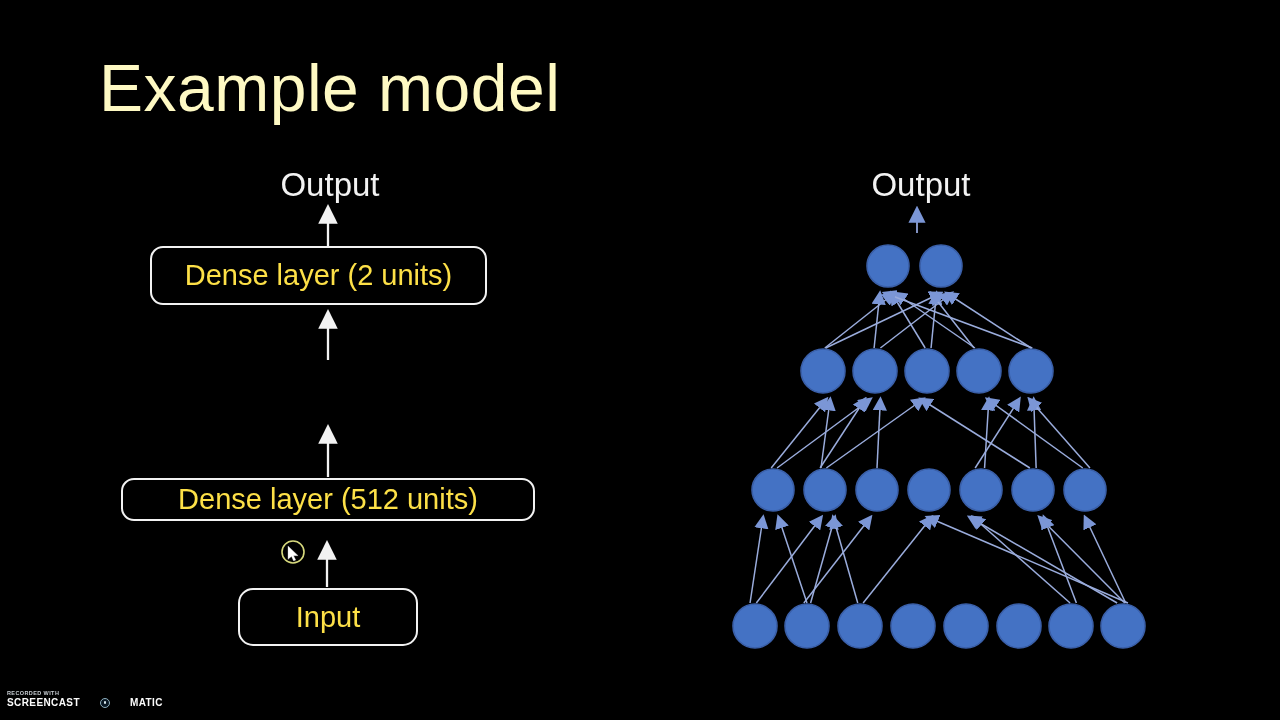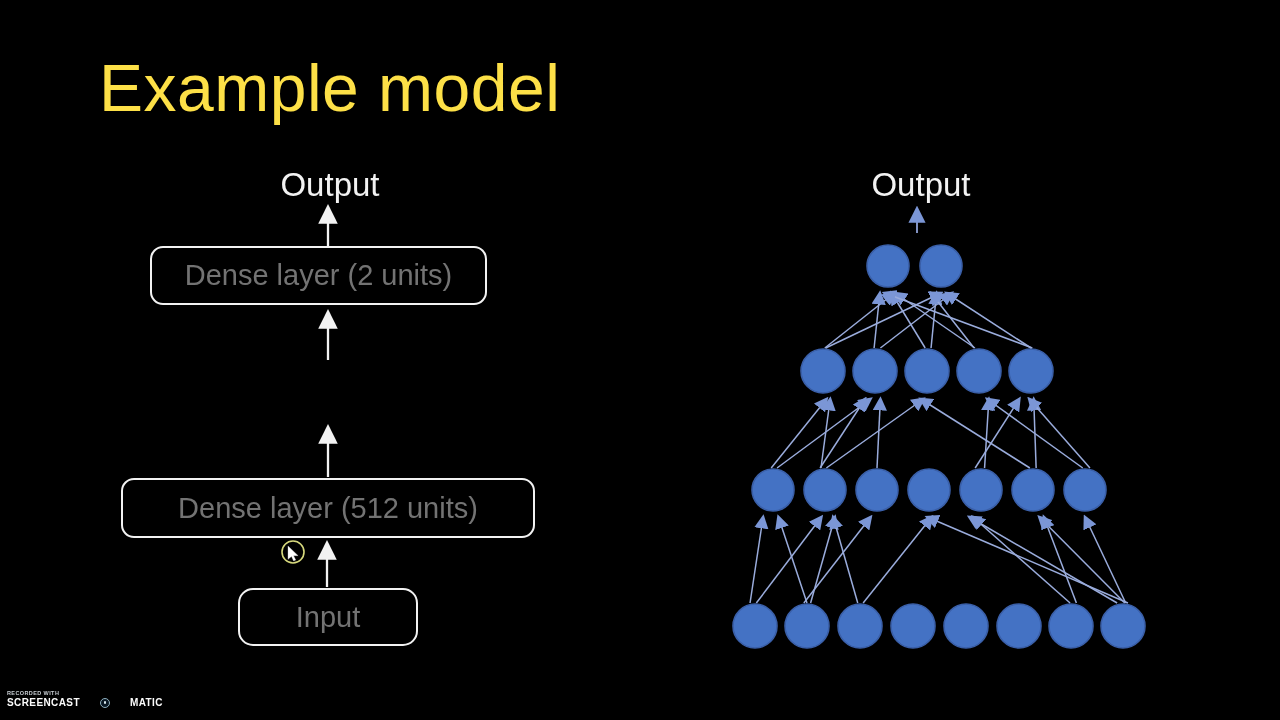--- a/index.html
+++ b/index.html
@@ -4,40 +4,40 @@
 <style>
   html,body{margin:0;padding:0;background:#000;}
   body{
     width:1280px;height:720px;position:relative;overflow:hidden;
     font-family:"Liberation Sans","DejaVu Sans",sans-serif;
   }
   .slide{position:absolute;inset:0;background:#000;}
 
   .title{
     position:absolute;left:99px;top:50px;
-    font-size:66px;font-weight:300;color:#fde047;
+    font-size:66px;font-weight:300;color:#fef9c3;
     letter-spacing:0.5px;white-space:nowrap;
   }
 
   .io-label{
     position:absolute;top:166px;width:200px;text-align:center;
     color:#f2f2f2;font-size:33px;white-space:nowrap;
   }
   .io-label.left{left:230px;}
   .io-label.right{left:821px;}
 
   .flow-box{
     position:absolute;border:2.3px solid #f2f2f2;border-radius:13px;
     display:flex;align-items:center;justify-content:center;
-    color:#737373;font-size:29px;white-space:nowrap;background:transparent;
+    color:#fde047;font-size:29px;white-space:nowrap;background:transparent;
     box-sizing:border-box;
   }
   .box-dense2  {left:150px;top:246px;width:337px;height:59px;}
   .box-dense128{left:114px;top:361px;width:421px;height:58px;}
-  .box-dense512{left:121px;top:478px;width:414px;height:60px;}
+  .box-dense512{left:121px;top:478px;width:414px;height:43px;}
   .box-input   {left:238px;top:588px;width:180px;height:58px;border-radius:15px;}
 
   svg.overlay{position:absolute;inset:0;width:1280px;height:720px;}
 
   .watermark{position:absolute;left:7px;top:690px;color:#e8ecef;}
   .wm-line1{font-size:5.5px;font-weight:bold;letter-spacing:0.4px;color:#c8ced3;}
   .wm-brand{display:flex;align-items:center;gap:20px;margin-top:1px;}
   .wm-text{font-size:10px;font-weight:bold;letter-spacing:0.4px;color:#fbfbfb;}
   .wm-icon{
     width:10px;height:10px;border-radius:50%;

